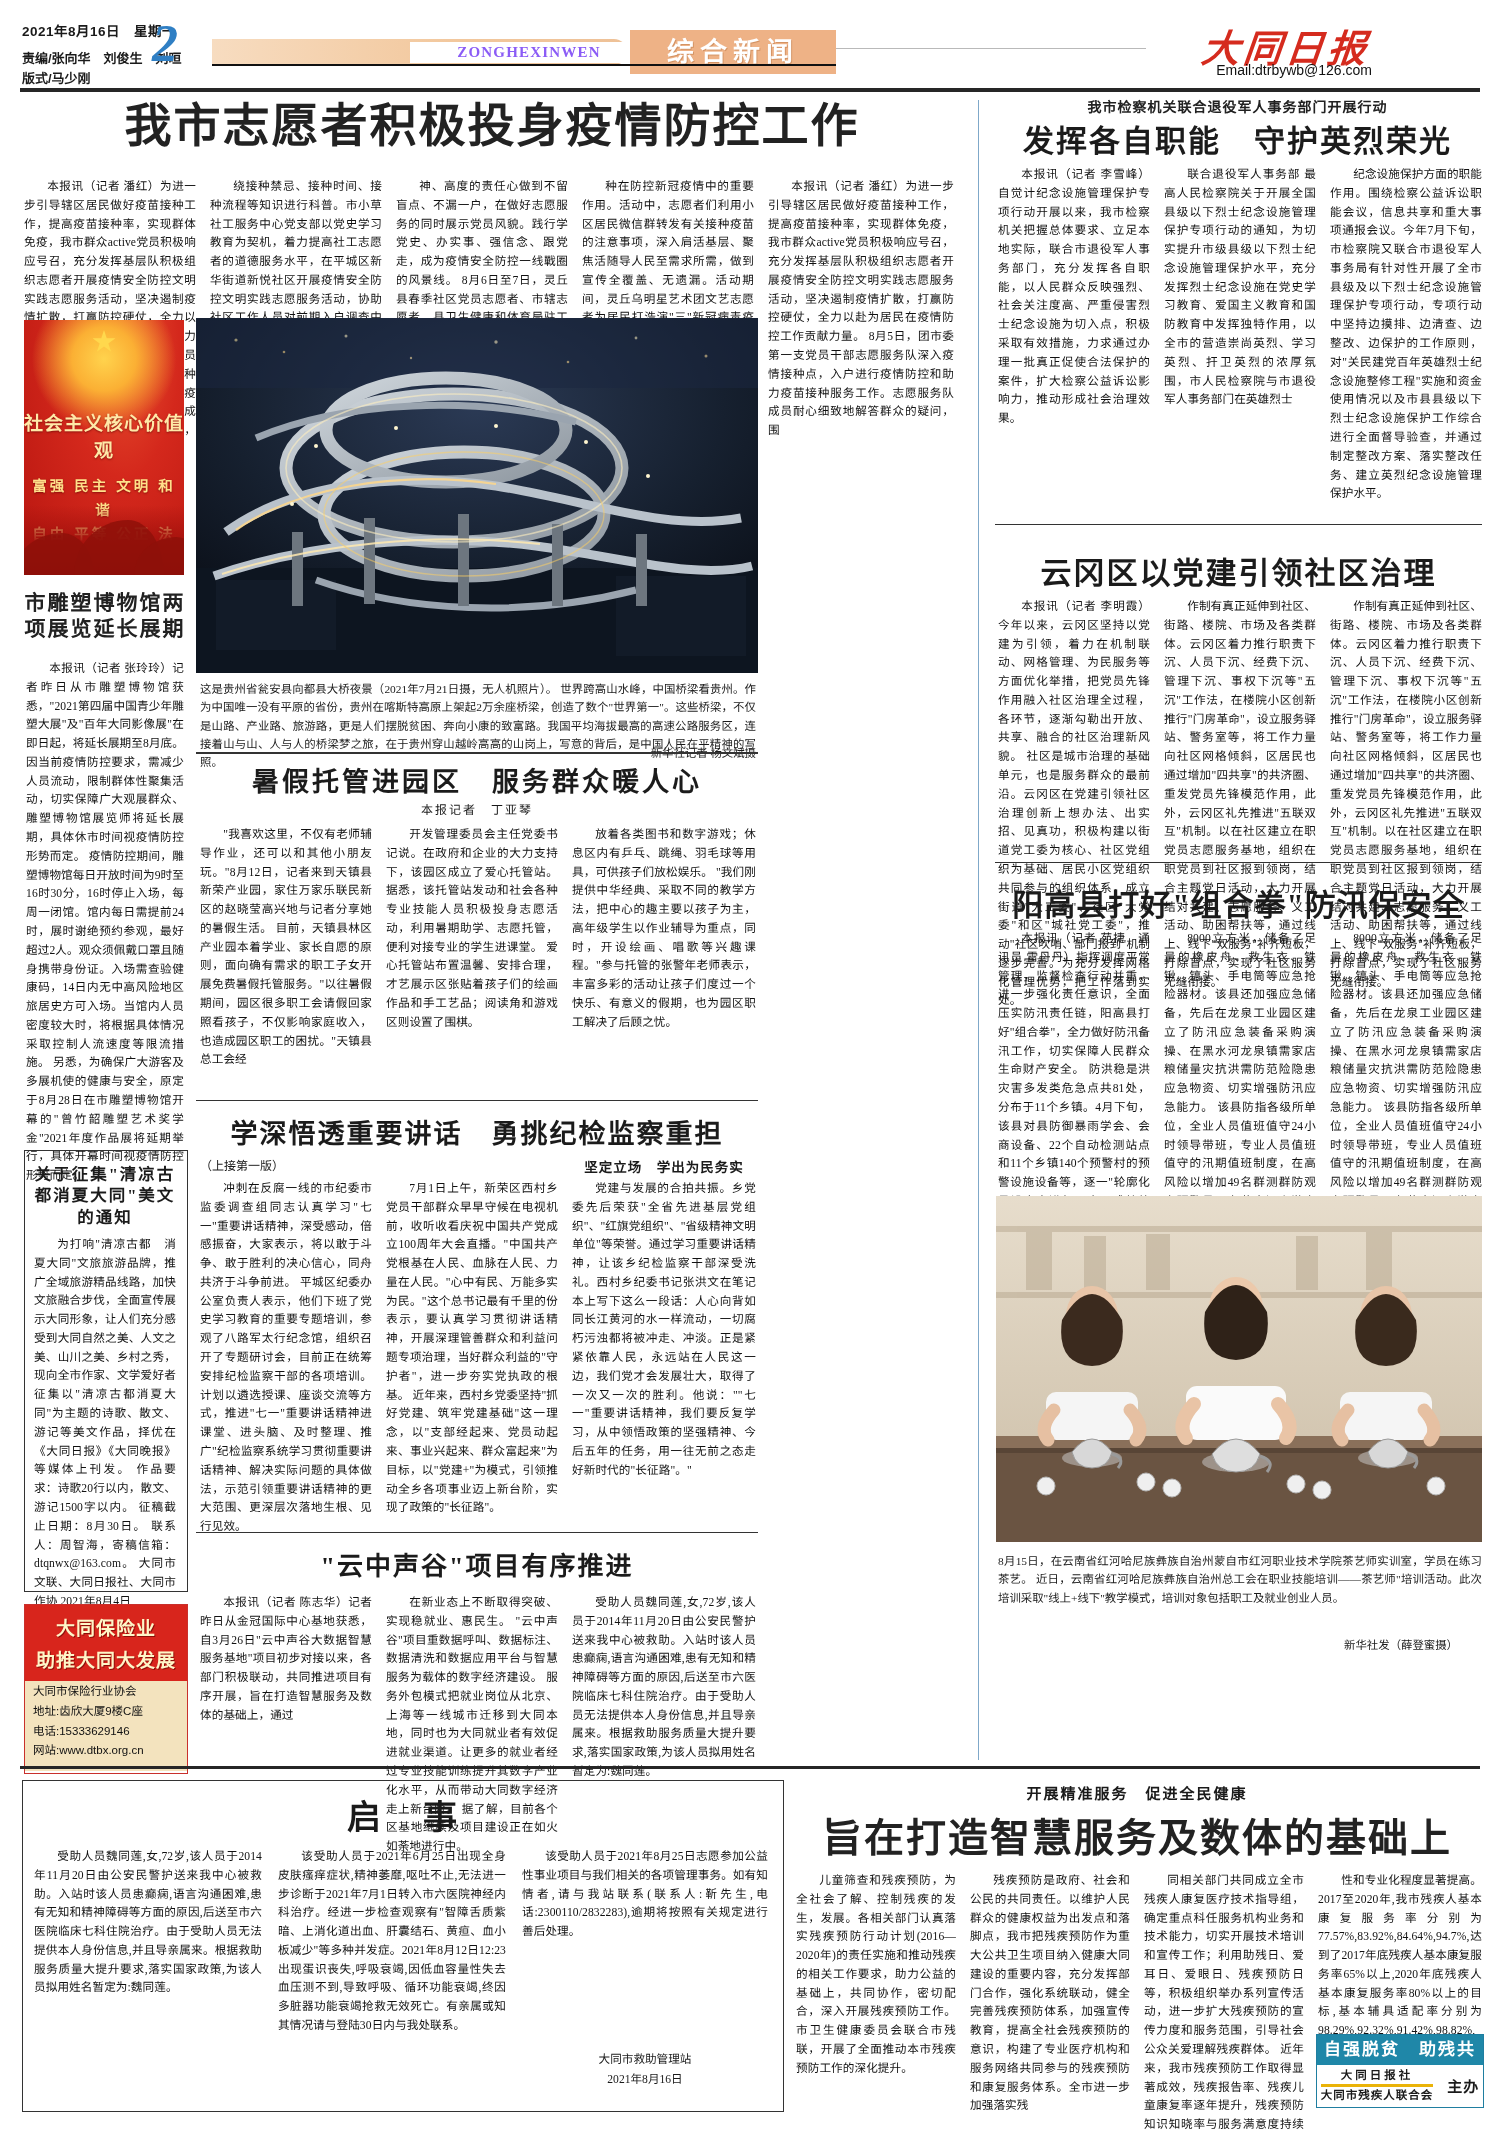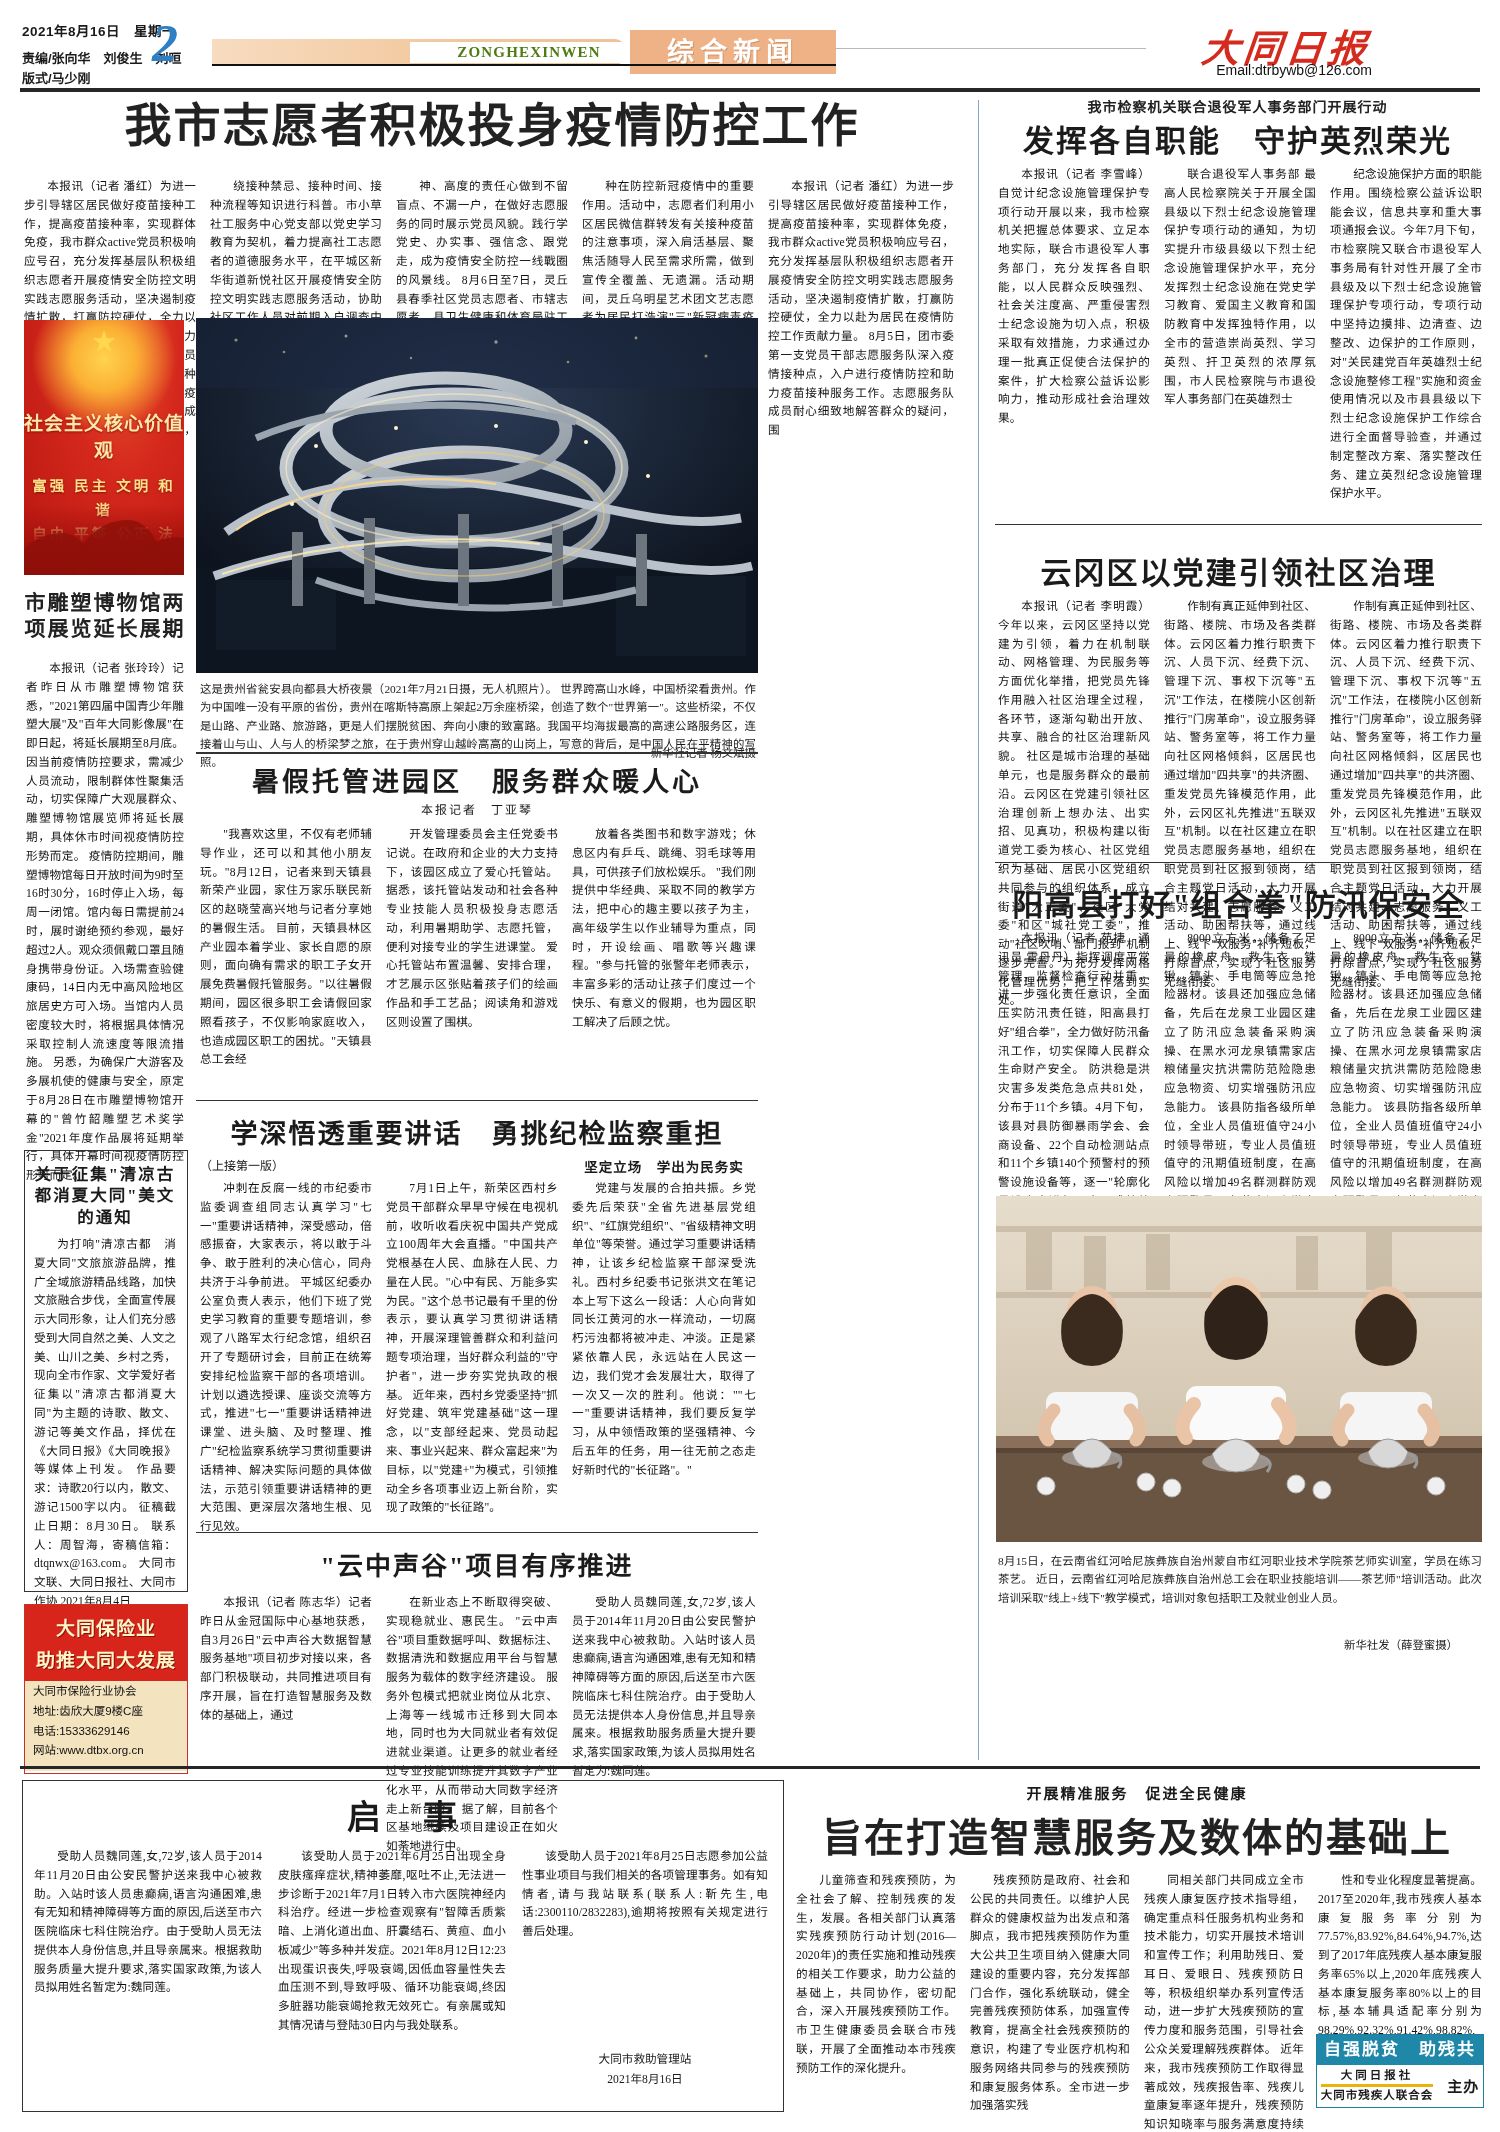--- a/index.html
+++ b/index.html
@@ -15,21 +15,21 @@
   
   .masthead{position:absolute;left:0;top:0;width:1500px;height:86px;}
   .mh-date{position:absolute;left:22px;top:20px;font-family:"Liberation Sans",sans-serif;font-size:13.5px;font-weight:700;letter-spacing:.5px;white-space:nowrap;}
   .mh-ed1{position:absolute;left:22px;top:48px;font-family:"Liberation Sans",sans-serif;font-size:13px;font-weight:700;white-space:nowrap;}
   .mh-ed2{position:absolute;left:22px;top:68px;font-family:"Liberation Sans",sans-serif;font-size:13px;font-weight:700;white-space:nowrap;}
   .mh-pageno{position:absolute;left:152px;top:18px;font-family:"Liberation Serif",serif;font-size:52px;font-weight:700;color:#2f7fc4;line-height:1;font-style:italic;}
   .mh-bar{position:absolute;left:212px;top:39px;width:415px;height:26px;
     background:linear-gradient(90deg,#f7dcc0 0%,#f2c79c 60%,#eec197 100%);
     border-radius:0 14px 14px 0;}
   .mh-pinyin{position:absolute;left:410px;top:42px;width:238px;text-align:center;
-    font-family:"Liberation Serif",serif;font-size:15px;font-weight:700;letter-spacing:1.2px;color:#4d7c0f;background:#fff;padding:2px 0;}
+    font-family:"Liberation Serif",serif;font-size:15px;font-weight:700;letter-spacing:1.2px;color:#8b5cf6;background:#fff;padding:2px 0;}
   .mh-sect{position:absolute;left:630px;top:30px;width:206px;height:44px;background:#eeb286;}
   .mh-sect span{display:block;text-align:center;line-height:44px;font-family:"Liberation Sans",sans-serif;font-size:27px;font-weight:700;color:#fff;letter-spacing:6px;text-shadow:1px 1px 0 rgba(180,110,60,.45);}
   .mh-rule{position:absolute;left:212px;top:64px;width:624px;height:2px;background:#111;}
   .mh-rule2{position:absolute;left:836px;top:48px;width:310px;height:1px;background:#b9b9b9;}
   .mh-logo{position:absolute;right:130px;top:18px;font-family:"Liberation Serif",serif;font-size:38px;font-weight:700;color:#d52b1e;letter-spacing:4px;font-style:italic;transform:skewX(-6deg);white-space:nowrap;}
   .mh-email{position:absolute;right:128px;top:62px;font-family:"Liberation Sans",sans-serif;font-size:14px;color:#111;white-space:nowrap;}
 
   .topline{position:absolute;left:20px;top:88px;width:1460px;height:4px;background:#262626;}
 
   

